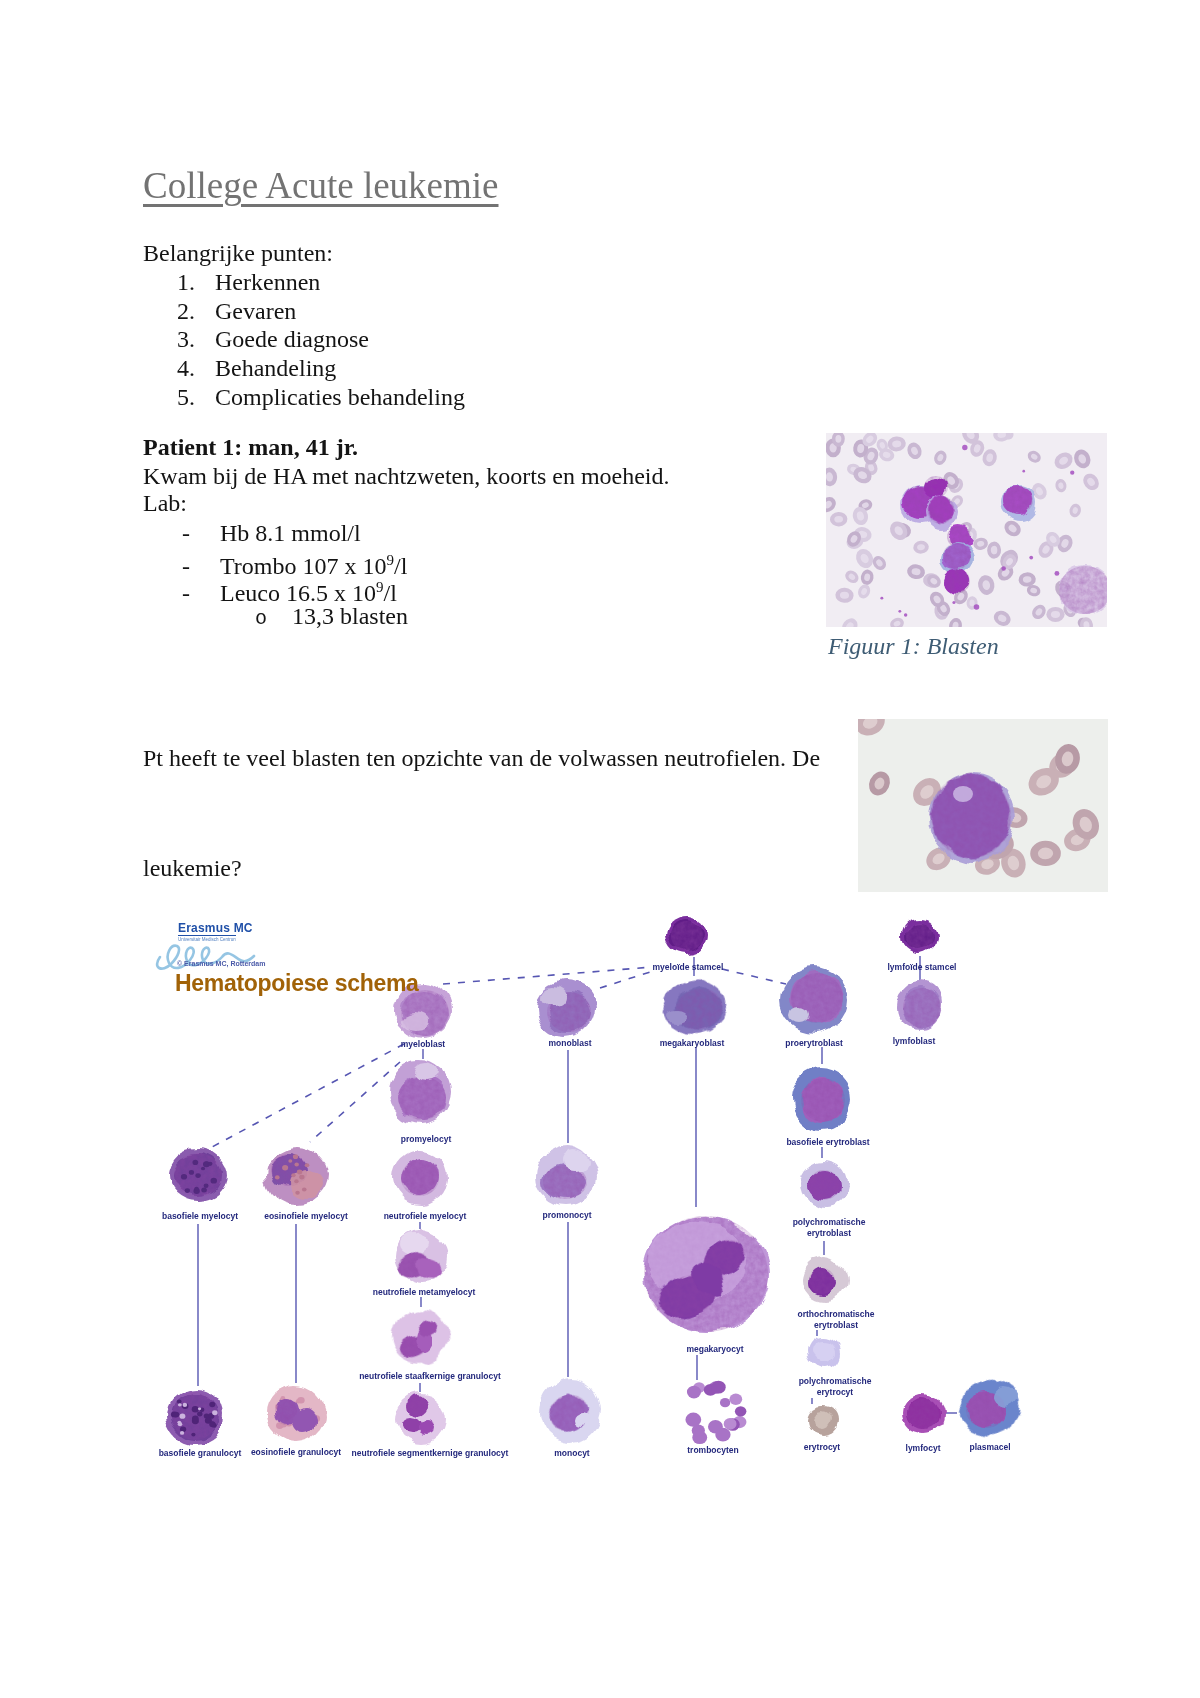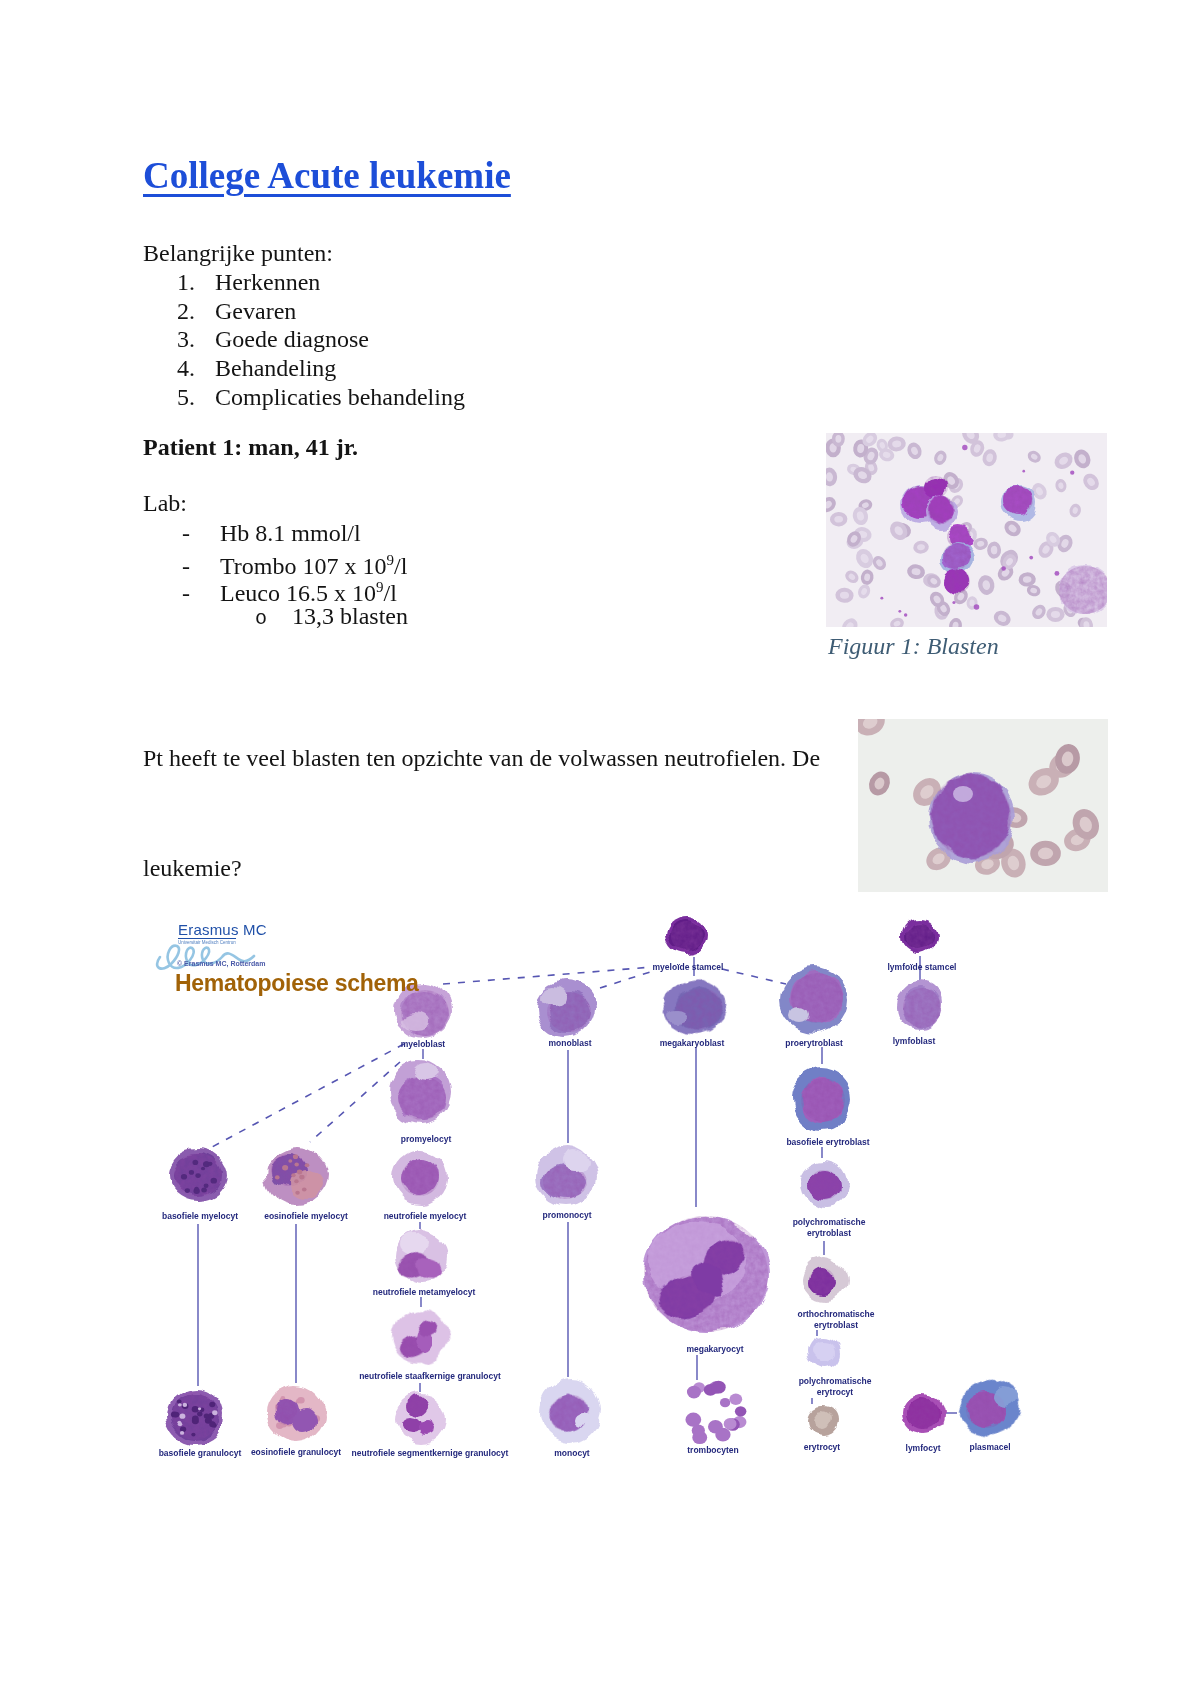--- a/index.html
+++ b/index.html
@@ -6,26 +6,26 @@
   #page{position:relative;width:1200px;height:1698px;background:#fff;overflow:hidden;font-family:"Liberation Serif",serif;color:#141414}
   .line{position:absolute;white-space:nowrap;font-size:24px;line-height:28px}
   .b{font-weight:700}
   .line .m{display:inline-block}
   .l0{left:143px}
   .num{left:177px}.num .m{width:38px}
   .dash{left:182px}.dash .m{width:38px}
   .lo{left:255px}.lo .m{width:37px;font-family:"Liberation Mono",monospace;font-size:20px}
   .lsq{left:325px}.lsq .m{width:37px;font-size:12px;vertical-align:3px}
   .sup{font-size:15px;vertical-align:9px}
-  #title{position:absolute;left:143px;top:154px;font-size:37px;font-weight:700;color:#1d4ed8;text-decoration:underline;text-decoration-thickness:3px;text-underline-offset:6px}
+  #title{position:absolute;left:143px;top:164px;font-size:37px;font-weight:400;color:#737373;text-decoration:underline;text-decoration-thickness:3px;text-underline-offset:6px}
   #caption{position:absolute;left:828px;top:633px;font-style:italic;font-size:24px;color:#3e5c74}
   #schema-title{position:absolute;left:175px;top:970px;font-family:"Liberation Sans",sans-serif;font-weight:700;font-size:23px;color:#a16207;letter-spacing:-0.3px}
   #copyline{position:absolute;left:177px;top:960px;font-family:"Liberation Sans",sans-serif;font-weight:700;font-size:7px;color:#4a5aa8}
   #logo{position:absolute;left:178px;top:921px;font-family:"Liberation Sans",sans-serif}
-  #logo .nm{font-weight:400;font-size:15px;color:#2050a8;letter-spacing:0.2px}
+  #logo .nm{font-weight:700;font-size:12px;color:#2050a8;letter-spacing:0.2px}
   #logo .sub{font-size:4.5px;color:#4f7ec0;border-top:1.5px solid #2050a8;width:58px;padding-top:1px;white-space:nowrap;overflow:hidden}
   svg{position:absolute;left:0;top:0}
 </style>
 </head>
 <body>
 
 <div id="page">
   <svg id="gfx" width="1200" height="1698" viewBox="0 0 1200 1698">
       <defs>
         <filter id="rough" x="-40%" y="-40%" width="180%" height="180%">
@@ -574,20 +574,21 @@
   <div id="title">College Acute leukemie</div>
 
   <div class="line l0" style="top:239px"><span>Belangrijke punten:</span></div>
   <div class="line num" style="top:268px"><span class="m">1.</span><span>Herkennen</span></div>
   <div class="line num" style="top:297px"><span class="m">2.</span><span>Gevaren</span></div>
   <div class="line num" style="top:325px"><span class="m">3.</span><span>Goede diagnose</span></div>
   <div class="line num" style="top:354px"><span class="m">4.</span><span>Behandeling</span></div>
   <div class="line num" style="top:383px"><span class="m">5.</span><span>Complicaties behandeling</span></div>
 
   <div class="line l0 b" style="top:433px"><span>Patient 1: man, 41 jr.</span></div>
+  <div class="line l0" style="top:462px"><span>Kwam bij de HA met nachtzweten, koorts en moeheid.</span></div>
   <div class="line l0" style="top:489px"><span>Lab:</span></div>
 
   <div class="line dash" style="top:519px"><span class="m">-</span><span>Hb 8.1 mmol/l</span></div>
   <div class="line dash" style="top:546px"><span class="m">-</span><span>Trombo 107 x 10</span><span class="sup">9</span><span>/l</span></div>
   <div class="line dash" style="top:573px"><span class="m">-</span><span>Leuco 16.5 x 10</span><span class="sup">9</span><span>/l</span></div>
 
   <div class="line lo" style="top:602px"><span class="m">o</span><span>13,3 blasten</span></div>
 
   <div class="line l0" style="top:744px"><span>Pt heeft te veel blasten ten opzichte van de volwassen neutrofielen. De</span></div>
   <div class="line l0" style="top:854px"><span>leukemie?</span></div>

